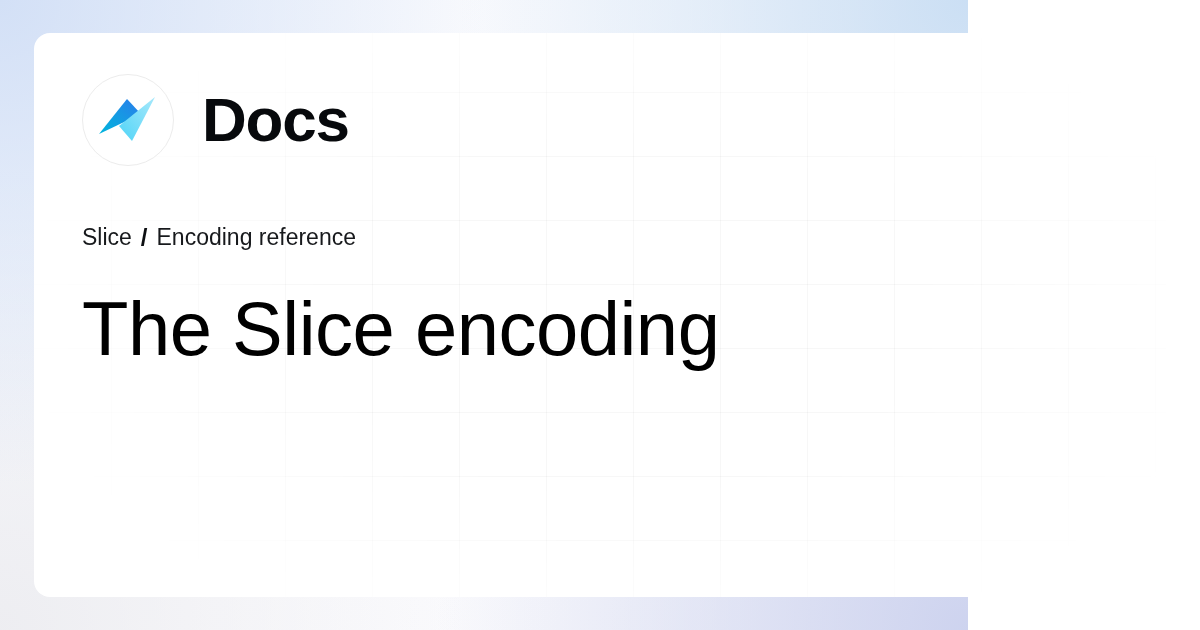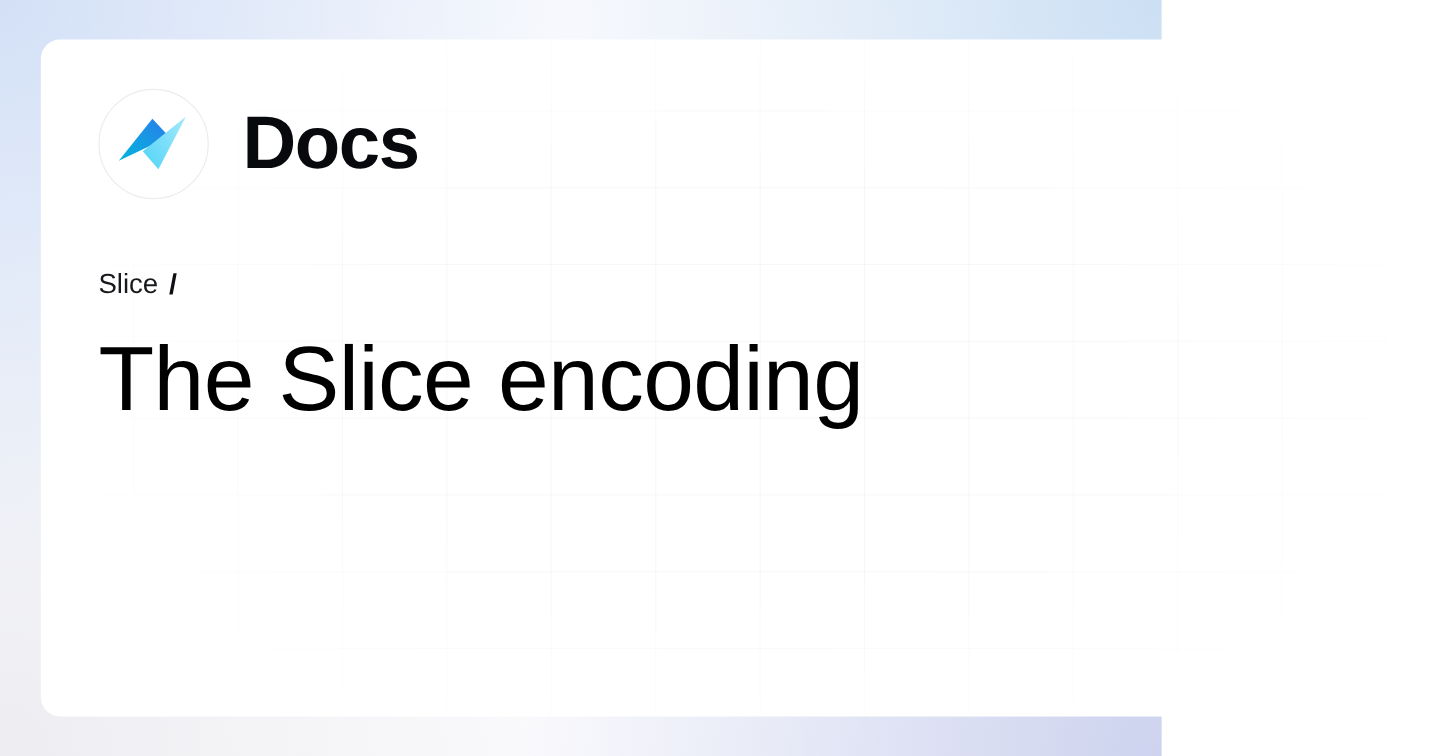--- a/index.html
+++ b/index.html
@@ -105,21 +105,21 @@
   }
   .crumb-sep {
     font-size: 24px;
     font-weight: 700;
     color: #0d0f12;
     transform: translateY(1px);
   }
 
   
   .page-heading {
-    margin-top: 24px;
+    margin-top: 36px;
     font-size: 76px;
     font-weight: 400;
     color: #000000;
     line-height: 1.08;
     letter-spacing: -0.5px;
     white-space: nowrap;
   }
 </style>
 </head>
 <body>
@@ -153,19 +153,20 @@
             </svg>
           </span>
         </div>
 
         <div class="brand-title">Docs</div>
       </div>
 
       <div class="breadcrumb">
         <span>Slice</span>
         <span class="crumb-sep">/</span>
+        <span>Encoding reference</span>
       </div>
 
       <h1 class="page-heading">The Slice encoding</h1>
 
     </div>
   </div>
 </div>
 
 </body></html>

